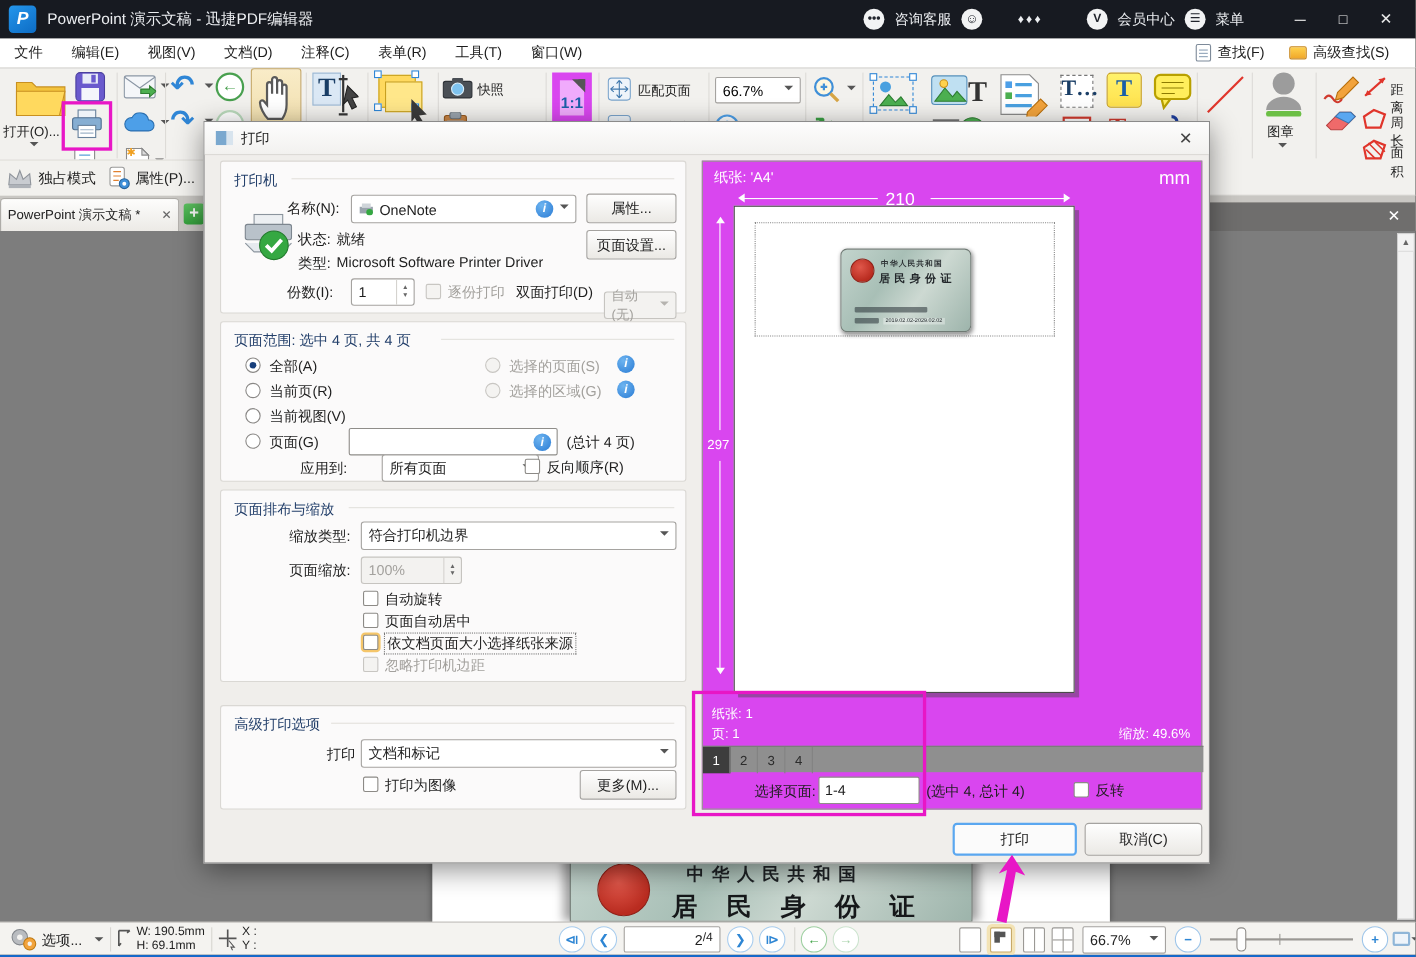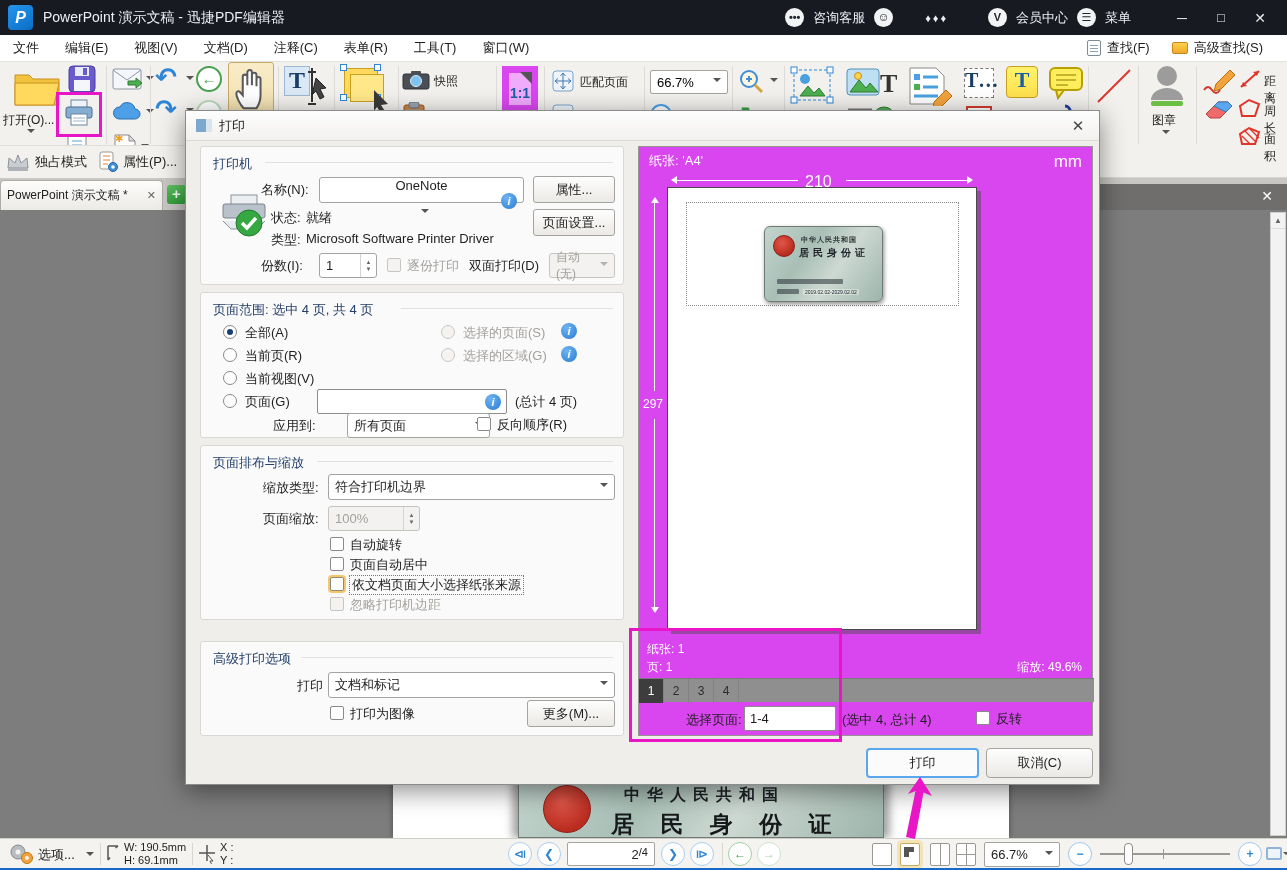--- a/index.html
+++ b/index.html
@@ -61,21 +61,21 @@
   .dialog { left:185px; top:110px; width:915px; height:675px; background:#f0eeeb; border:1px solid #8b8b8b; box-shadow:0 6px 24px rgba(0,0,0,.45); }
   .dlg-title { height:30px; background:linear-gradient(#fdfdfd,#f2f1ef); border-bottom:1px solid #dcdad6; display:flex; align-items:center; padding:0 10px; font-size:13px; color:#1c1c1c; }
   .dlg-close { margin-left:auto; font-size:15px; color:#444; width:22px; text-align:center; }
   .group { position:absolute; background:#fbfafa; border:1px solid #dad8d4; border-radius:3px; }
   .legend { position:absolute; left:12px; top:8px; font-size:13px; color:#24406b; white-space:nowrap; }
   .legend-line { position:absolute; height:1px; background:#e3e1dd; top:15px; }
   .lbl { position:absolute; font-size:13px; color:#1e1e1e; white-space:nowrap; }
   .lbl.dis { color:#a3a19d; }
   .combo { position:absolute; background:#fff; border:1px solid #a5a3a0; border-radius:3px; font-size:13px; color:#1e1e1e; display:flex; align-items:center; padding:0 6px; }
   .combo .caret { margin-left:auto; }
-  .combo.dis { background:#f3f2f0; color:#a3a19d; border-color:#c6c4c0; }
+  .combo.dis { background:#f3f2f0; color:#a3a19d; border-color:#c6c4c0;margin-top:12px; }
   .btn { position:absolute; background:linear-gradient(#fefefe,#ebe9e5); border:1px solid #a5a3a0; border-radius:3px; font-size:13px; color:#1e1e1e; text-align:center; }
   .txt { position:absolute; background:#fff; border:1px solid #8f8d89; border-radius:2px; font-size:13px; color:#1e1e1e; padding:0 5px; display:flex; align-items:center; }
   .chk { position:absolute; width:14px; height:14px; background:#fff; border:1px solid #8c8a86; border-radius:2px; }
   .chk.dis { border-color:#c8c6c2; background:#f4f3f1; }
   .chk.focus { box-shadow:0 0 0 2px #f5c66a; }
   .radio { position:absolute; width:14px; height:14px; border-radius:50%; background:#fff; border:1px solid #8a8886; }
   .radio.sel::after { content:""; position:absolute; left:3px; top:3px; width:6px; height:6px; border-radius:50%; background:#173f7c; }
   .radio.dis { border-color:#c8c6c2; background:#f4f3f1; }
   .info-i { width:16px; height:16px; border-radius:50%; background:radial-gradient(circle at 35% 30%,#6db4f0,#2a7bd4); color:#fff; font-size:11px; font-weight:bold; font-style:italic; text-align:center; line-height:16px; }
   .spin { position:absolute; background:#fff; border:1px solid #a5a3a0; border-radius:3px; font-size:13px; display:flex; align-items:center; padding-left:6px; color:#1e1e1e; }
@@ -451,21 +451,21 @@
       <div class="legend-line" style="left:64px;right:10px;"></div>
 
       <svg class="abs" style="left:18px;top:46px;" width="50" height="46" viewBox="0 0 50 46">
         <rect x="12" y="2" width="26" height="10" fill="#eceff2" stroke="#8b949d"></rect>
         <rect x="4" y="11" width="42" height="14" rx="2" fill="#b9c2ca" stroke="#7d868f"></rect>
         <path d="M4 28 l8 8 h26 l8-8" fill="#e6eaee" stroke="#8b949d"></path>
         <circle cx="30" cy="30" r="13" fill="#35a842" stroke="#237a2d"></circle>
         <path d="M23 30 l5 5 9-10" stroke="#fff" stroke-width="3.5" fill="none"></path>
       </svg>
       <span class="lbl" style="left:60px;top:34px;">名称(N):</span>
-      <div class="combo" style="left:118px;top:30px;width:205px;height:26px;flex-direction:column;">
+      <div class="combo" style="left:118px;top:30px;width:205px;height:26px;">
         <svg width="14" height="12" style="margin-right:5px;">
             <rect x="1" y="4" width="12" height="6" fill="#9aa4ad"></rect>
             <rect x="3" y="1" width="8" height="4" fill="#cfd5da"></rect>
             <circle cx="10" cy="9" r="3" fill="#35a842"></circle>
           </svg>
         <span>OneNote</span>
         <span class="info-i" style="margin-left:auto;">i</span>
         <span class="caret" style="margin-left:6px;"></span>
       </div>
       <div class="btn" style="left:332px;top:29px;width:82px;height:27px;line-height:25px;">属性...</div>

